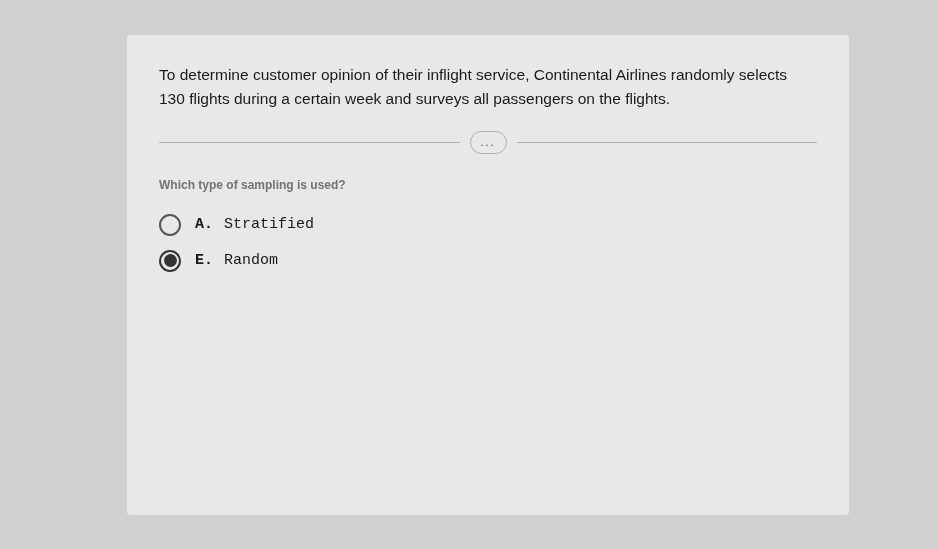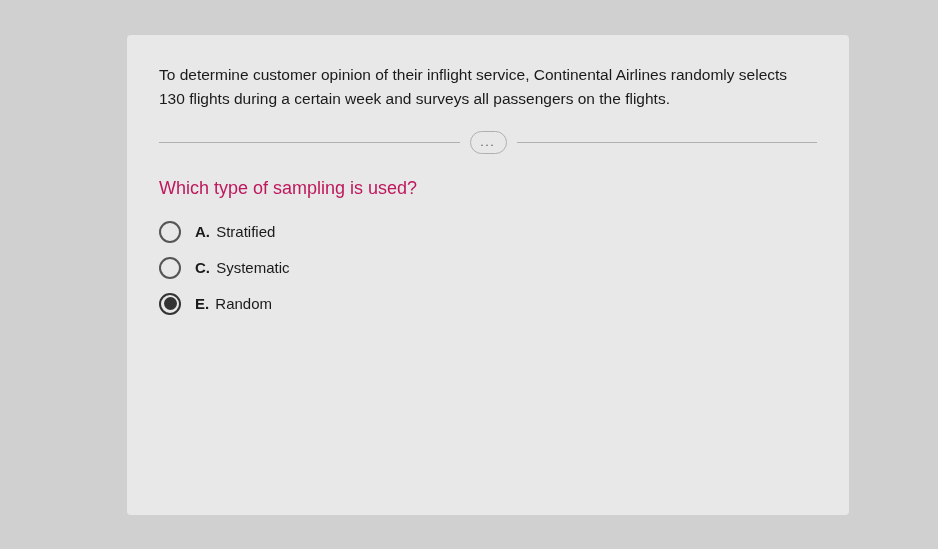--- a/index.html
+++ b/index.html
@@ -53,24 +53,25 @@
       border: 1px solid #b0b0b0;
       border-radius: 12px;
       padding: 3px 10px;
       font-size: 12px;
       color: #555;
       background: #e8e8e8;
       letter-spacing: 2px;
     }
 
     .sub-question {
-      font-size: 18px;
-      color: #be185d;
+      font-size: 12px;
+      color: #737373;
       margin-bottom: 22px;
       font-family: Arial, sans-serif;
+      font-weight: bold;
     }
 
     .options-list {
       list-style: none;
       display: flex;
       flex-direction: column;
       gap: 14px;
     }
 
     .option-item {
@@ -99,21 +100,21 @@
     .radio-inner {
       width: 13px;
       height: 13px;
       border-radius: 50%;
       background-color: #333;
     }
 
     .option-label {
       font-size: 15px;
       color: #1a1a1a;
-      font-family: Liberation Sans, sans-serif;
+      font-family: Liberation Mono, monospace;
     }
 
     .option-letter {
       font-weight: 600;
       margin-right: 2px;
     }
   </style>
 </head>
 <body>
 
@@ -127,23 +128,19 @@
   </div>
 
   <p class="sub-question">Which type of sampling is used?</p>
 
   <ul class="options-list">
   <li class="option-item">
         <div class="radio-outer"></div>
         <span class="option-label"><span class="option-letter">A.  </span>Stratified</span>
       </li>
       <li class="option-item">
-        <div class="radio-outer"></div>
-        <span class="option-label"><span class="option-letter">C.  </span>Systematic</span>
-      </li>
-      <li class="option-item">
         <div class="radio-outer selected">
           <div class="radio-inner"></div>
         </div>
         <span class="option-label"><span class="option-letter">E.  </span>Random</span>
       </li>
     </ul>
 </div>
 
 </body></html>

